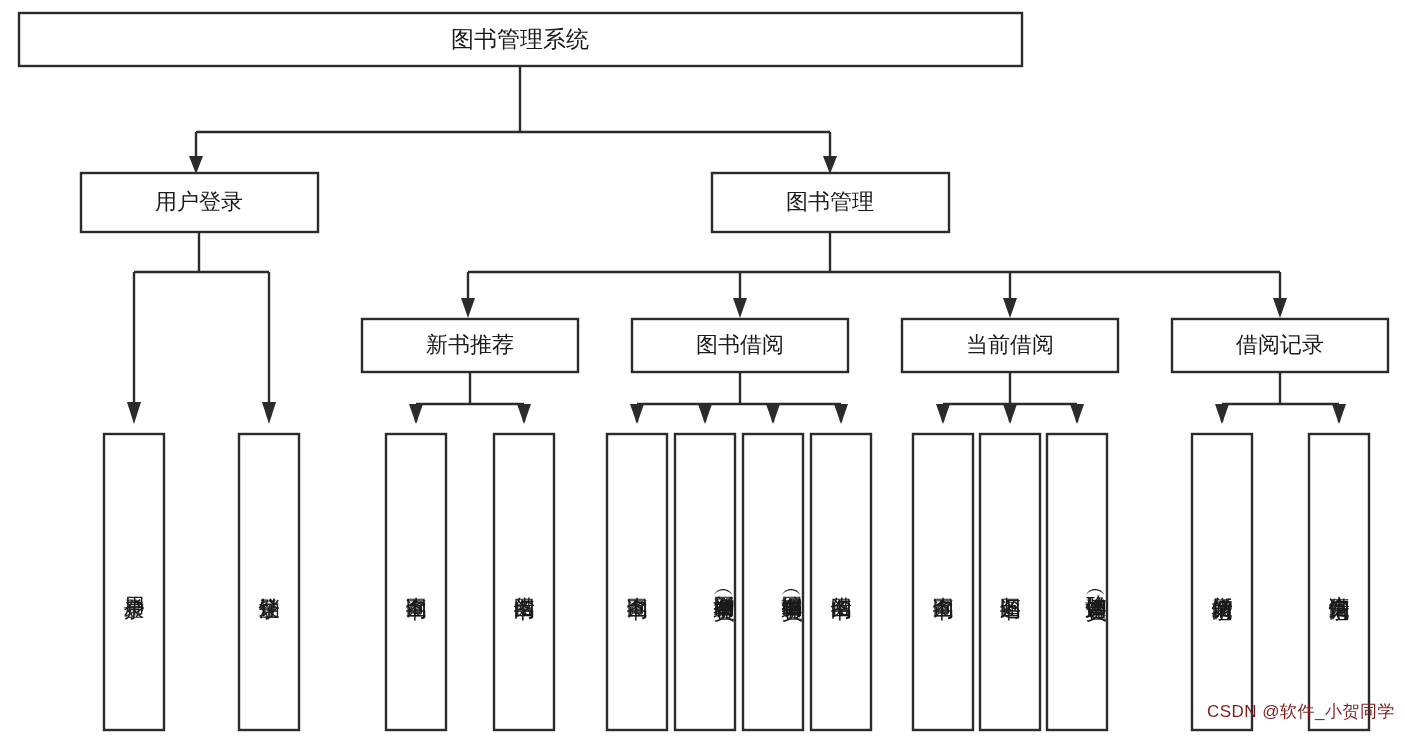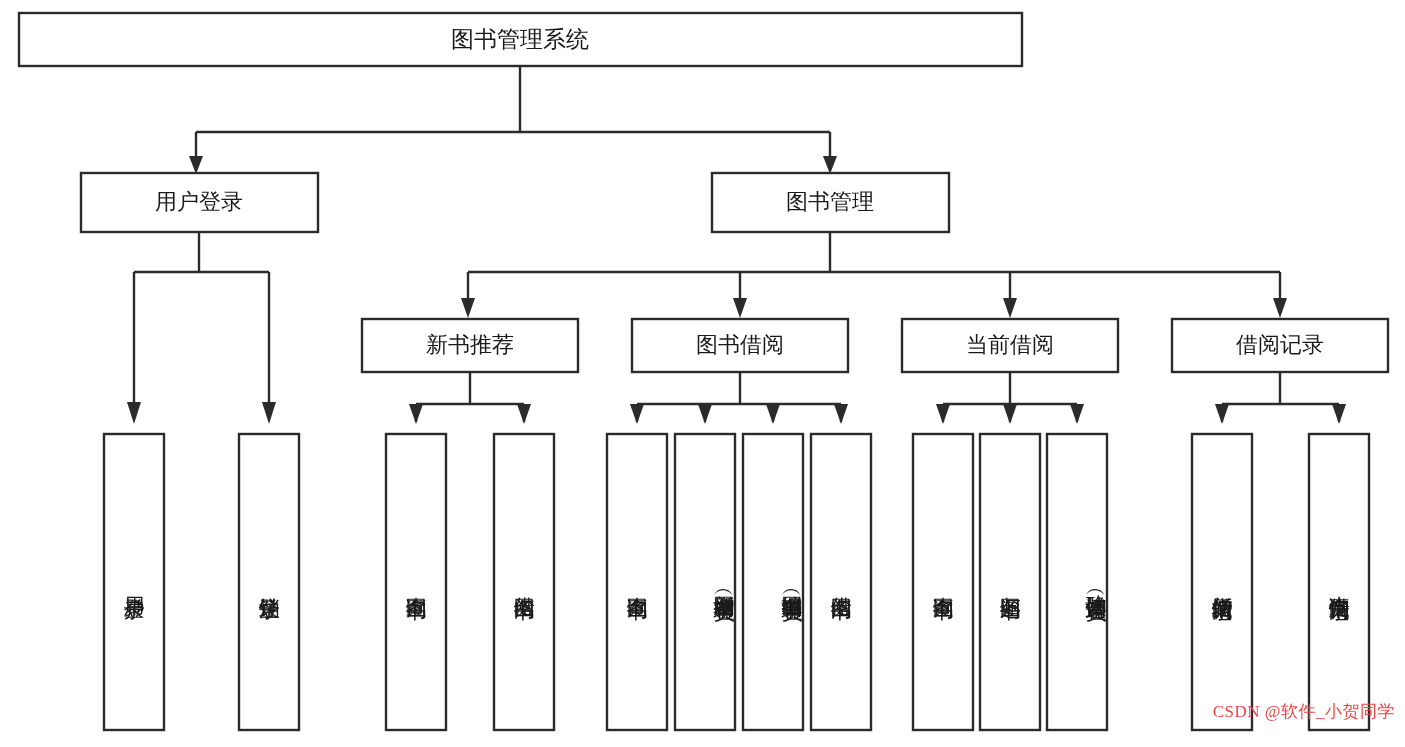--- a/index.html
+++ b/index.html
@@ -30,23 +30,23 @@
     color:#1a1a1a;
     white-space:nowrap;
     display:flex;
     align-items:center;
     justify-content:center;
     pointer-events:none;
   }
   .watermark{
     position:absolute;
     right:10px;bottom:6px;
-    font-family:Liberation Serif, serif;
+    font-family:Liberation Sans, sans-serif;
     font-size:17px;
-    color:#ef4444;
+    color:#7f1d1d;
     letter-spacing:0.5px;
     white-space:nowrap;
   }
 </style>
 </head>
 <body>
 
 <div id="stage">
 
   <svg class="diagram" viewBox="0 0 1405 747">

